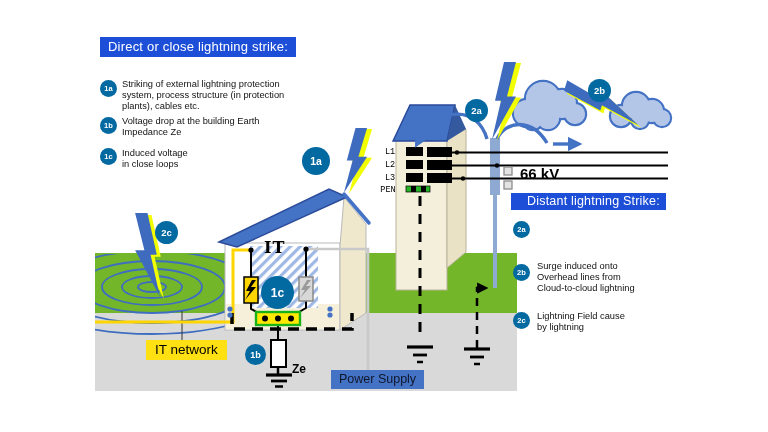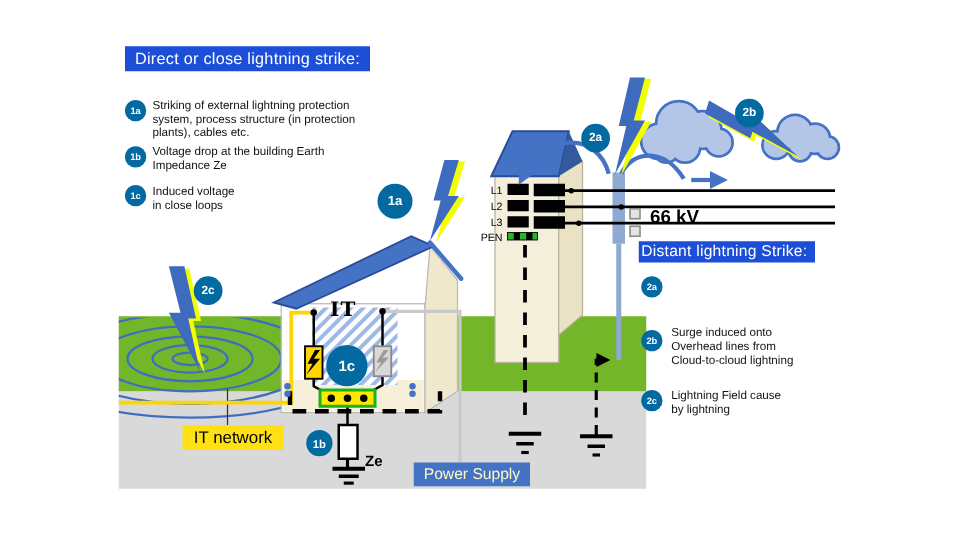--- a/index.html
+++ b/index.html
@@ -1,34 +1,34 @@
 <!DOCTYPE html>
 <html><head>
 <meta charset="utf-8">
 <style>
   html,body{margin:0;padding:0;background:#fff;}
   #stage{position:relative;width:768px;height:432px;background:#fff;overflow:hidden;
          font-family:"Liberation Sans", sans-serif;}
   .abs{position:absolute;}
   .titlebox{background:#1d4ed8;color:#fff;padding:2px 8px 3px 8px;font-size:13px;letter-spacing:.2px;}
-  .titlebox.small{font-size:12.5px;padding:1px 6px 2px 2px;}
+  .titlebox.small{font-size:12.5px;padding:1px 6px 2px 16px;}
   .badge{background:#0369a1;color:#fff;border-radius:50%;display:flex;align-items:center;
          justify-content:center;font-weight:bold;box-sizing:border-box;}
   .b17{width:17px;height:17px;font-size:7.5px;}
   .b21{width:21px;height:21px;font-size:9px;}
   .b23{width:23px;height:23px;font-size:9.5px;}
   .b28{width:28px;height:28px;font-size:10.5px;}
   .b33{width:33px;height:33px;font-size:12px;}
   .itext{font-size:9.3px;line-height:11px;color:#111;white-space:pre-line;}
-  .lab-cond{font-size:8.5px;color:#000;text-align:right;}
+  .lab-cond{font-size:8.5px;color:#000;text-align:center;font-family:Liberation Mono, monospace;}
   .kv{font-size:15px;font-weight:600;color:#000;}
   .itlabel{font-family:"DejaVu Serif", serif;font-weight:bold;font-size:16px;color:#000;letter-spacing:1px;margin-top:19px;}
   .itnet{background:#ffe113;color:#000;font-size:13.5px;padding:2px 9px 3px 9px;margin-left:45px;}
   .ze{font-size:12px;font-weight:bold;color:#000;}
-  .psupply{background:#4472c4;color:#fef9c3;font-size:12.5px;padding:2px 8px 3px 8px;}
+  .psupply{background:#4472c4;color:#0f172a;font-size:12.5px;padding:2px 8px 3px 8px;}
 </style>
 </head>
 <body>
 
 <div id="stage">
 
 <svg class="abs" style="left:0;top:0" width="768" height="432" viewBox="0 0 768 432">
   <defs>
     <polygon id="boltshape" points="25,0 45,0 30,40 45,40 5,90 20,45 10,45"></polygon>
     <pattern id="hatch" width="7" height="7" patternUnits="userSpaceOnUse" patternTransform="rotate(45)">

